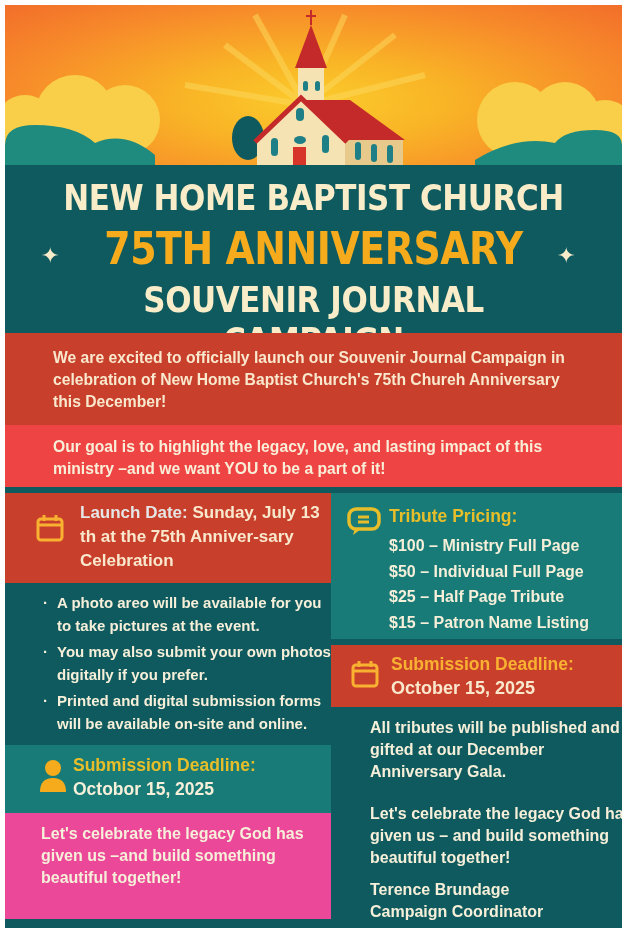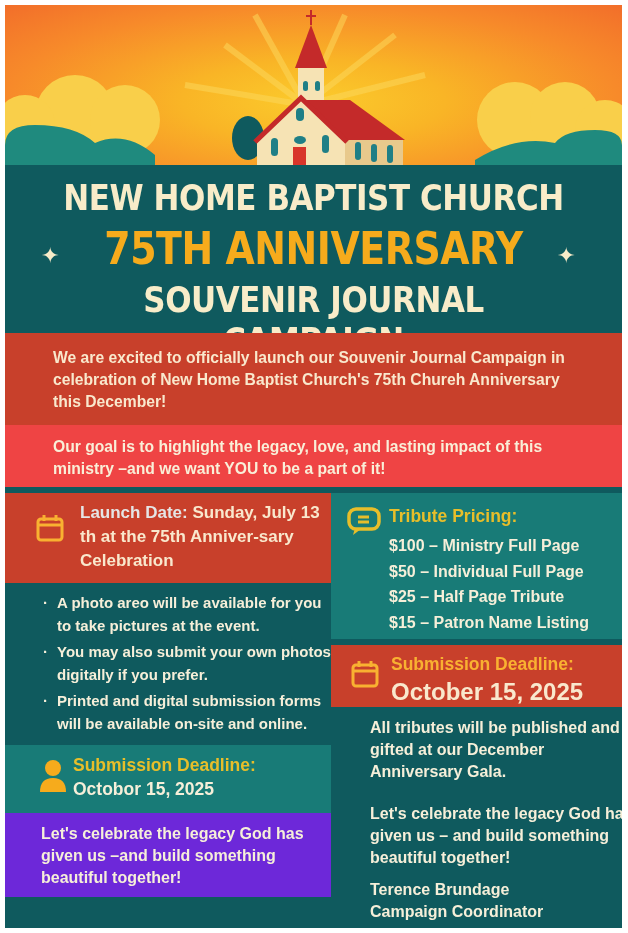--- a/index.html
+++ b/index.html
@@ -33,34 +33,34 @@
   .bullets { position: absolute; left: 0; top: 578px; width: 326px; height: 160px; background: #0f5a5e; }
   .bullets ul { list-style: none; position: absolute; left: 36px; top: 8px; width: 290px; }
   .bullets li { position: relative; padding-left: 16px; color: #f6efd9; font-size: 15px; line-height: 23px; font-weight: bold; margin-bottom: 3px; transform-origin: left top; }
   .bullets li::before { content: "·"; position: absolute; left: 2px; top: 0; }
 
   .deadline-left { position: absolute; left: 0; top: 740px; width: 326px; height: 68px; background: #187b77; }
   .deadline-left .icon { position: absolute; left: 34px; top: 14px; }
   .deadline-left .lbl { position: absolute; left: 68px; top: 10px; font-size: 17.5px; font-weight: bold; color: #e7be2a; }
   .deadline-left .val { position: absolute; left: 68px; top: 34px; font-size: 17.5px; font-weight: bold; color: #f6efd9; }
 
-  .closing-left { position: absolute; left: 0; top: 808px; width: 326px; height: 84px; background: #6d28d9; padding-left: 38px; }
+  .closing-left { position: absolute; left: 0; top: 808px; width: 326px; height: 106px; background: #ec4899; padding-left: 38px; }
   .closing-left p { position: absolute; left: 36px; top: 10px; width: 290px; font-size: 16px; line-height: 22px; font-weight: bold; color: #f6efd9; }
 
   
   .pricing { position: absolute; left: 326px; top: 488px; width: 291px; height: 146px; background: #187b77; }
   .pricing .icon { position: absolute; left: 16px; top: 14px; }
   .pricing .lbl { position: absolute; left: 58px; top: 13px; font-size: 17.5px; font-weight: bold; color: #e7be2a; }
   .pricing ul { list-style: none; position: absolute; left: 58px; top: 40px; width: 230px; }
   .pricing li { font-size: 16px; line-height: 25.5px; font-weight: bold; color: #f6efd9; white-space: nowrap; }
 
   .deadline-right { position: absolute; left: 326px; top: 640px; width: 291px; height: 62px; background: #c8402b; }
   .deadline-right .icon { position: absolute; left: 20px; top: 14px; }
   .deadline-right .lbl { position: absolute; left: 60px; top: 9px; font-size: 17.5px; font-weight: bold; color: #f9b131; }
-  .deadline-right .val { position: absolute; left: 60px; top: 33px; font-size: 24px; font-weight: bold; color: #f9e8cd; }
+  .deadline-right .val { position: absolute; left: 60px; top: 33px; font-size: 18px; font-weight: bold; color: #f9e8cd; }
 
   .right-body { position: absolute; left: 326px; top: 702px; width: 291px; height: 221px; background: #0f5a5e; }
   .right-body p { position: absolute; left: 20px; width: 265px; font-size: 16px; line-height: 22px; font-weight: bold; color: #f6efd9; margin-left: 19px; }
   .rb1 { top: 10px; }
   .rb2 { top: 96px; }
   .rb3 { top: 172px; }
 </style>
 </head>
 <body>
 

